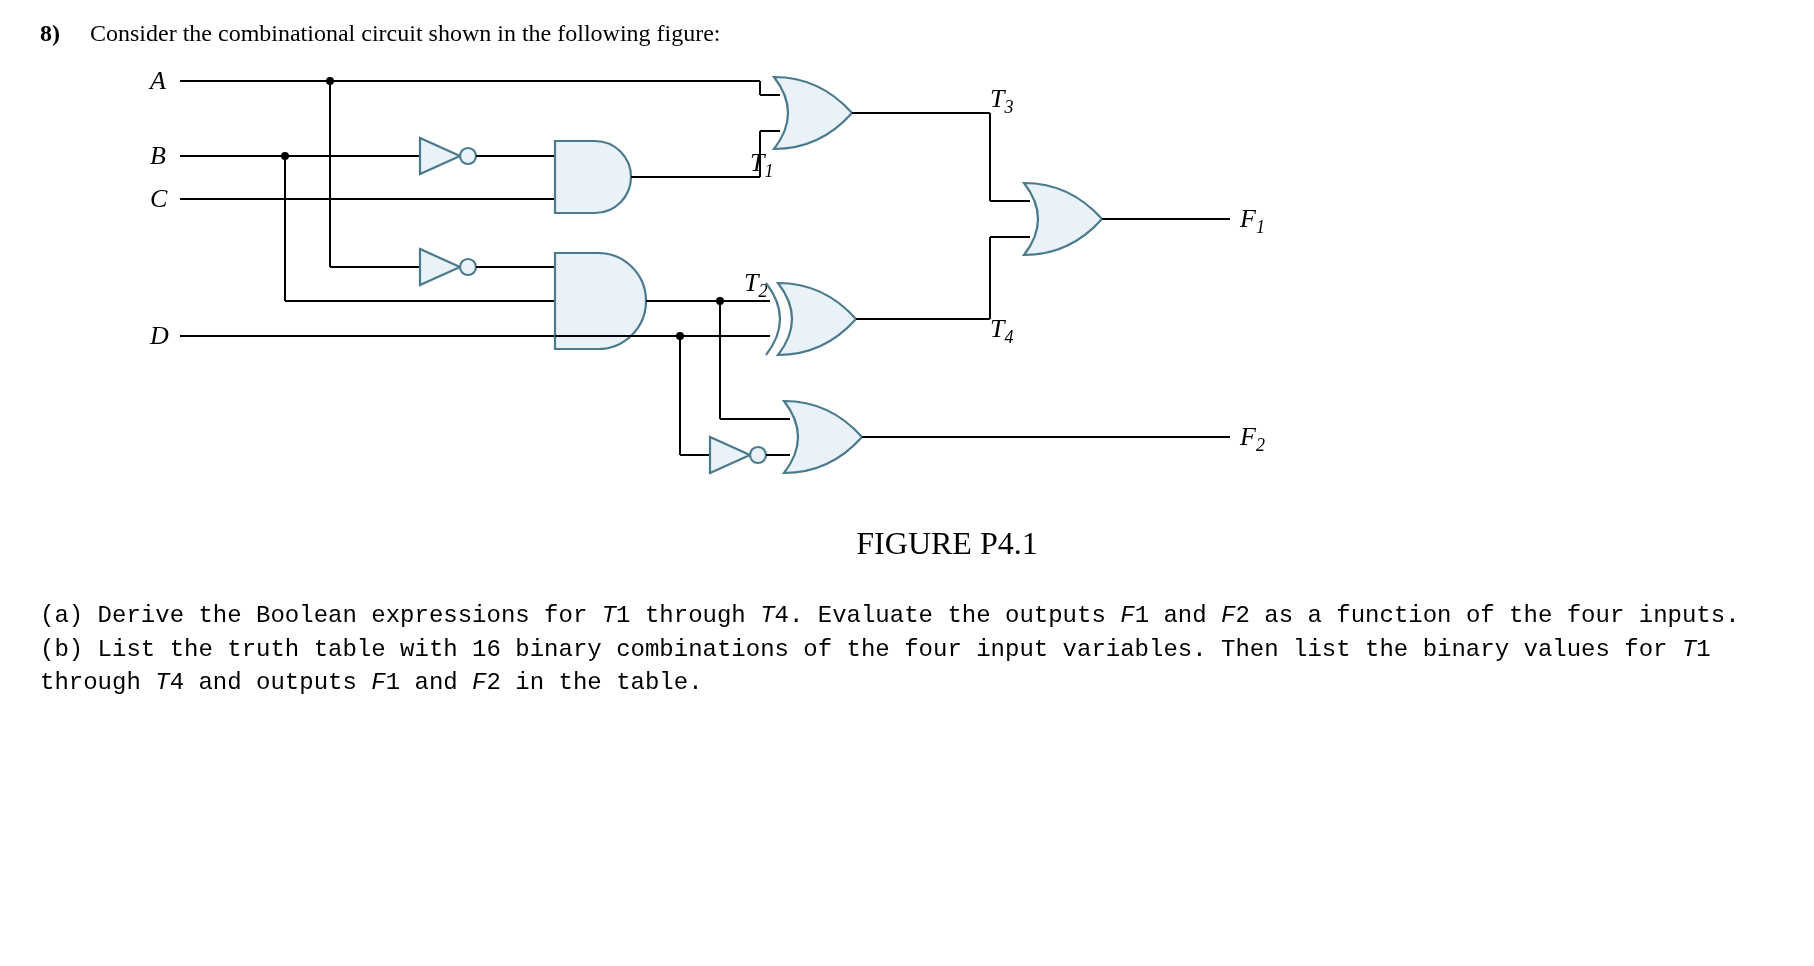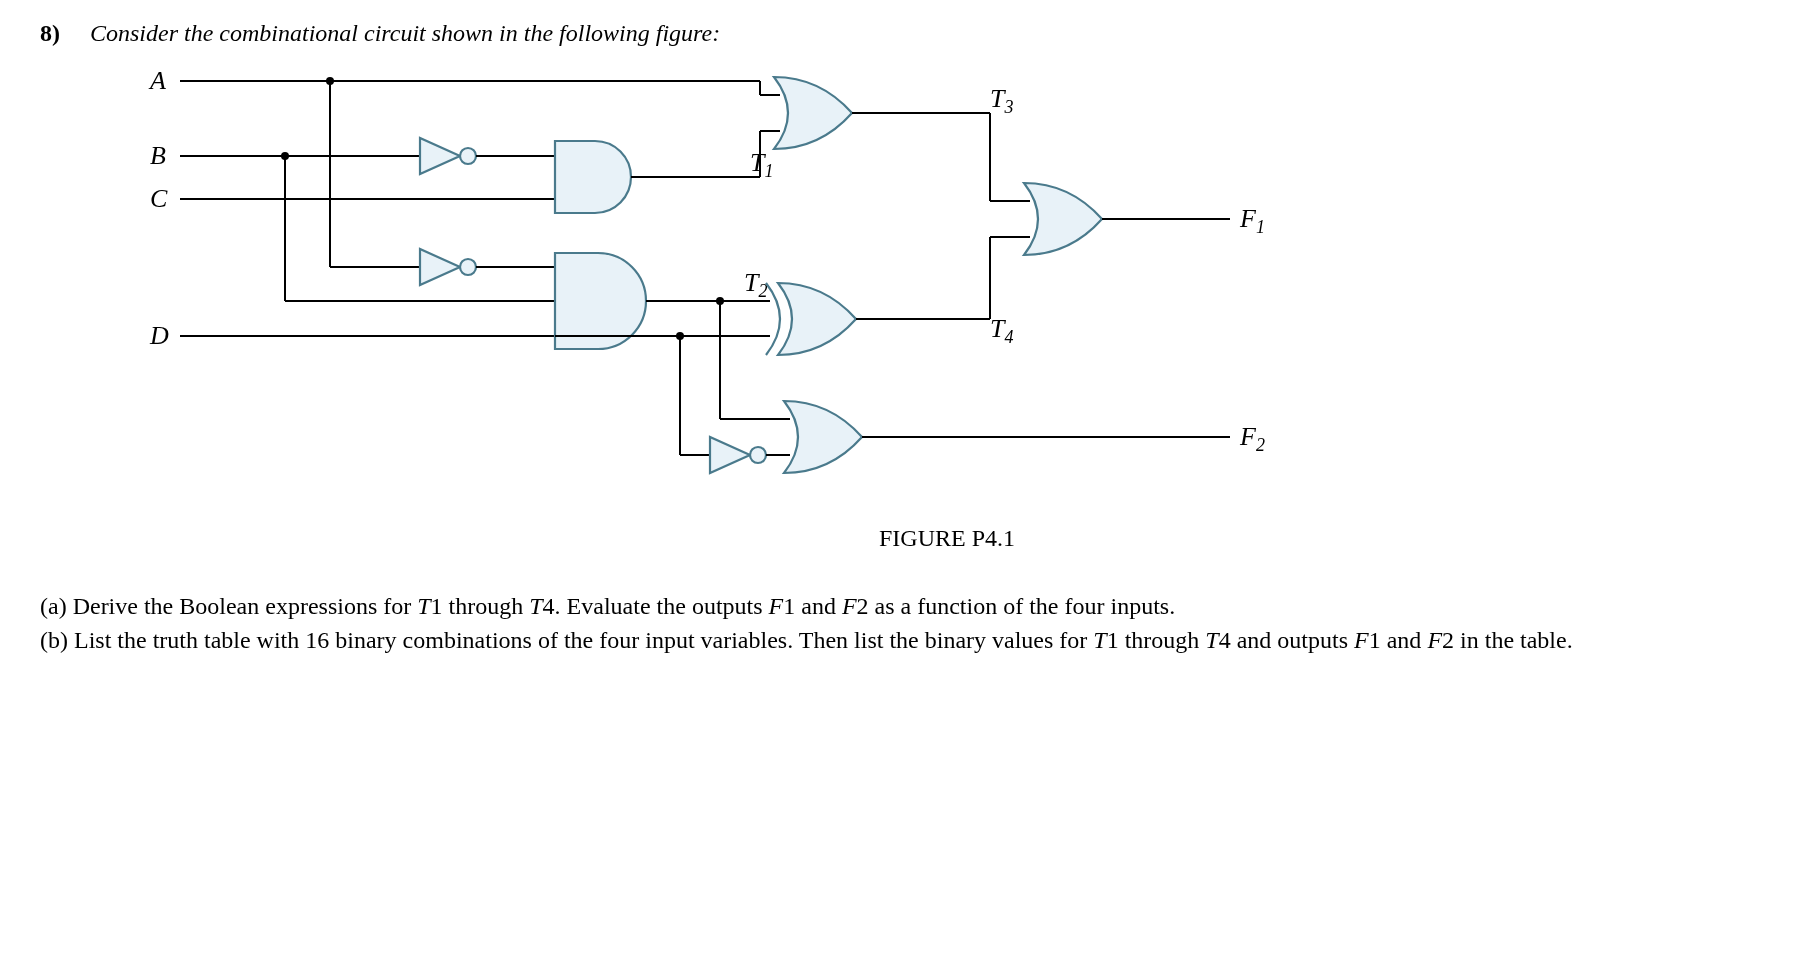--- a/index.html
+++ b/index.html
@@ -15,36 +15,36 @@
     display: flex;
     margin-bottom: 4px;
   }
   .problem-number {
     font-weight: bold;
     margin-right: 14px;
     min-width: 36px;
   }
   .problem-intro {
     flex: 1;
-    font-style: italic;
   }
   .figure-wrap {
     margin-left: 80px;
     margin-top: 2px;
     margin-bottom: 20px;
   }
   .figure-caption {
     text-align: center;
     margin-top: 8px;
-    font-size: 24px;
+    font-size: 32px;
   }
   .questions {
     margin-left: 0;
     margin-top: 38px;
     line-height: 1.35;
+    font-family: Liberation Mono, monospace;
   }
   .q {
     margin-bottom: 2px;
   }
   .ital {
     font-style: italic;
   }
   svg .gate-fill { fill: #e8f2f8; }
   svg .gate-stroke { stroke: #4a7a8c; stroke-width: 2.2; }
   svg .wire { stroke: #000; stroke-width: 2; fill: none; }

